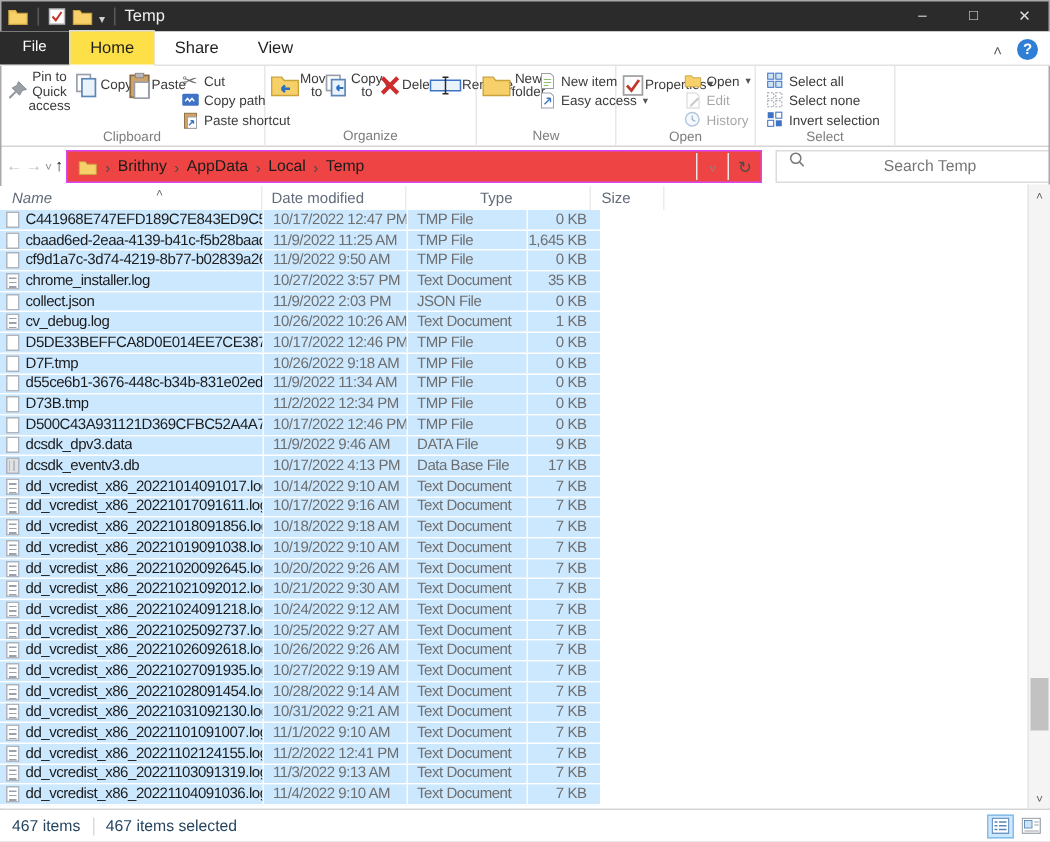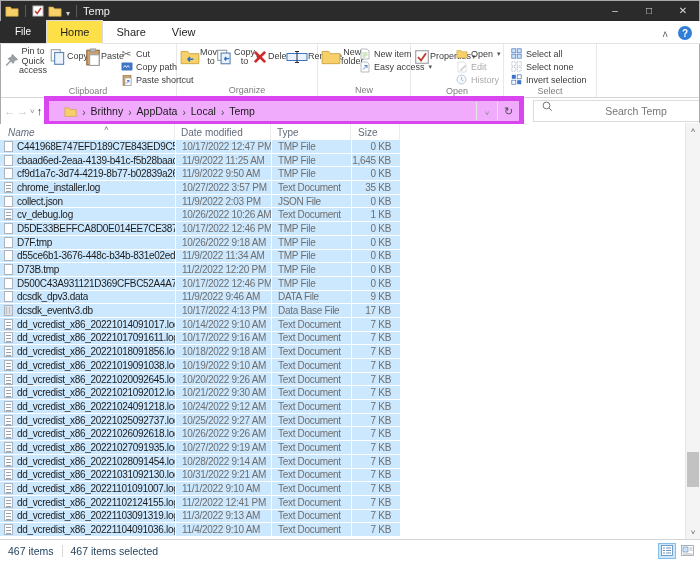--- a/index.html
+++ b/index.html
@@ -39,38 +39,38 @@
   .disabled{opacity:.45;}
   .dd::after{content:"▾";font-size:7px;color:#555;margin-left:1px;}
   .scissors::before{content:"✂";font-size:12px;color:#6d6d6d;}
 
   
   .addressbar{height:26px;display:flex;align-items:center;background:#fff;padding:0 8px 0 4px;gap:2px;}
   .navbtn{width:17px;height:18px;display:flex;align-items:center;justify-content:center;font-size:11px;color:#2b2b2b;}
   .navbtn.dis{color:#c3c3c3;}
   .arrow-left::before{content:"←";} .arrow-right::before{content:"→";}
   .arrow-up::before{content:"↑";} .tiny-chev::before{content:"˅";font-size:8px;color:#8a8a8a;}
-  .crumbbox{height:20px;border:5px solid #d946ef;display:flex;align-items:center;flex:0 0 462px;background:#f0abfc;padding-left:8px;}
+  .crumbbox{height:20px;border:1px solid #d946ef;display:flex;align-items:center;flex:0 0 462px;background:#ef4444;}
   .crumbbox .inner{display:flex;align-items:center;flex:1;padding-left:4px;overflow:hidden;}
   .crumb{font-size:10.5px;color:#1b1b1b;padding:0 2px;white-space:nowrap;}
   .crumb-sep::before{content:"›";font-size:10px;color:#4a4a4a;padding:0 3px;}
   .crumb-chev{width:20px;height:18px;border-left:1px solid #e6e6e6;display:flex;align-items:center;justify-content:center;}
   .refresh-btn{width:21px;height:18px;border-left:1px solid #e6e6e6;display:flex;align-items:center;justify-content:center;}
   .refresh-btn::before{content:"↻";font-size:11px;color:#4a4a4a;}
   .searchbox{height:20px;border:1px solid #dcdcdc;flex:1;margin-left:7px;display:flex;background:#fff;gap:45px;}
   .searchbox input{border:none;outline:none;flex:1;font-size:10.5px;color:#333;font-family:"Liberation Sans",sans-serif;background:transparent;}
   .searchbox input::placeholder{color:#767676;}
   .mag{margin:0 5px 0 8px;flex:0 0 auto;}
 
   
   .listhead{height:17px;display:flex;font-size:10px;color:#616b7a;position:relative;background:#fff;}
   .hcell{display:flex;align-items:center;border-right:1px solid #ececec;box-sizing:border-box;}
   .h-name{width:175px;padding-left:8px;font-style:italic;}
   .h-date{width:96px;padding-left:6px;}
-  .h-type{width:80px;padding-left:6px;}
+  .h-type{width:80px;padding-left:6px;margin-left:43px;}
   .h-size{width:49px;padding-left:7px;}
   .sort-caret{position:absolute;left:104px;top:0;font-size:8px;color:#6a6a6a;}
   .sort-caret::before{content:"˄";}
 
   
   .filelist{position:absolute;top:140px;left:0;width:686px;bottom:22px;overflow:hidden;background:#fff;}
   .row{height:13.7px;display:flex;align-items:center;background:#cce8ff;border-bottom:1px solid #fff;box-sizing:border-box;width:400px;}
   .cell{font-size:10px;letter-spacing:-0.3px;white-space:nowrap;overflow:hidden;box-sizing:border-box;height:100%;display:flex;align-items:center;}
   .c-name{width:175px;padding-left:4px;color:#1c1c1c;gap:4px;}
   .c-date{width:96px;padding-left:6px;color:#6e6e6e;border-left:1px solid rgba(255,255,255,.9);}
@@ -493,21 +493,21 @@
       <span class="cell c-date">11/9/2022 11:34 AM</span>
       <span class="cell c-type">TMP File</span>
       <span class="cell c-size">0 KB</span>
     </div>
 
     <div class="row">
       <span class="cell c-name">
         <i class="fi fi-file"></i>
         <span class="nm">D73B.tmp</span>
       </span>
-      <span class="cell c-date">11/2/2022 12:20 PM</span>
+      <span class="cell c-date">11/2/2022 12:34 PM</span>
       <span class="cell c-type">TMP File</span>
       <span class="cell c-size">0 KB</span>
     </div>
 
     <div class="row">
       <span class="cell c-name">
         <i class="fi fi-file"></i>
         <span class="nm">D500C43A931121D369CFBC52A4A7A6603...</span>
       </span>
       <span class="cell c-date">10/17/2022 12:46 PM</span>

